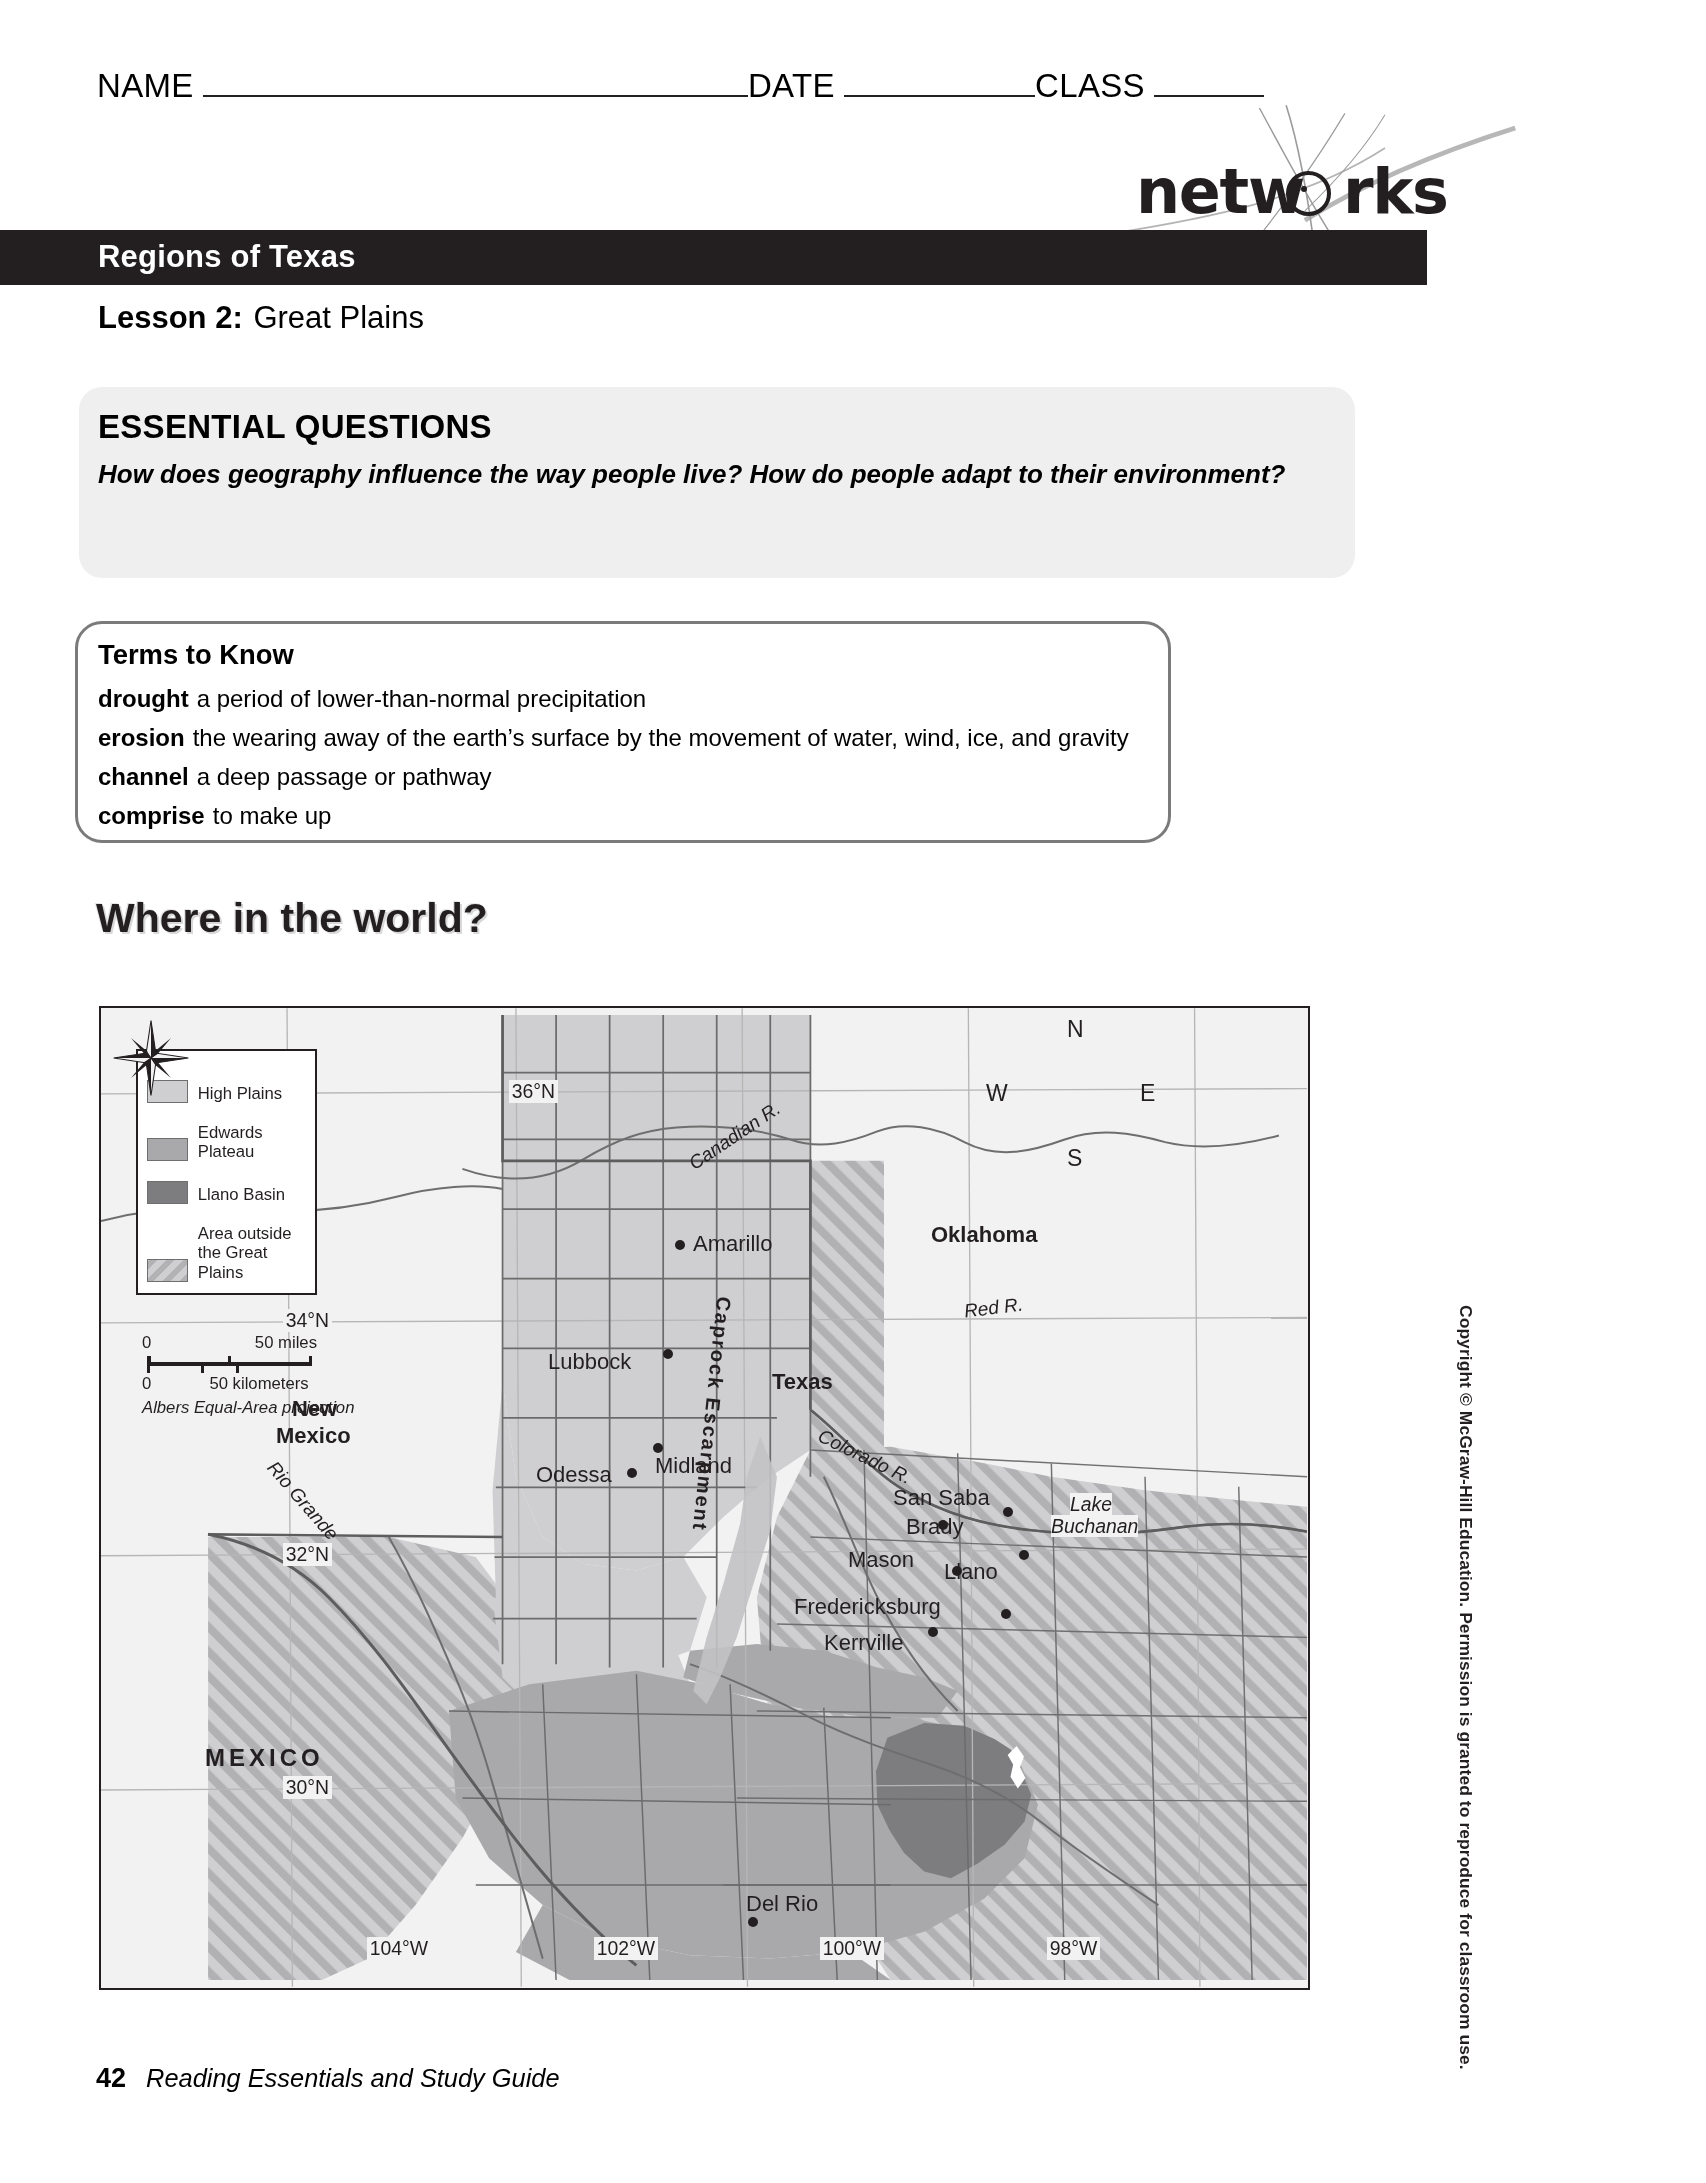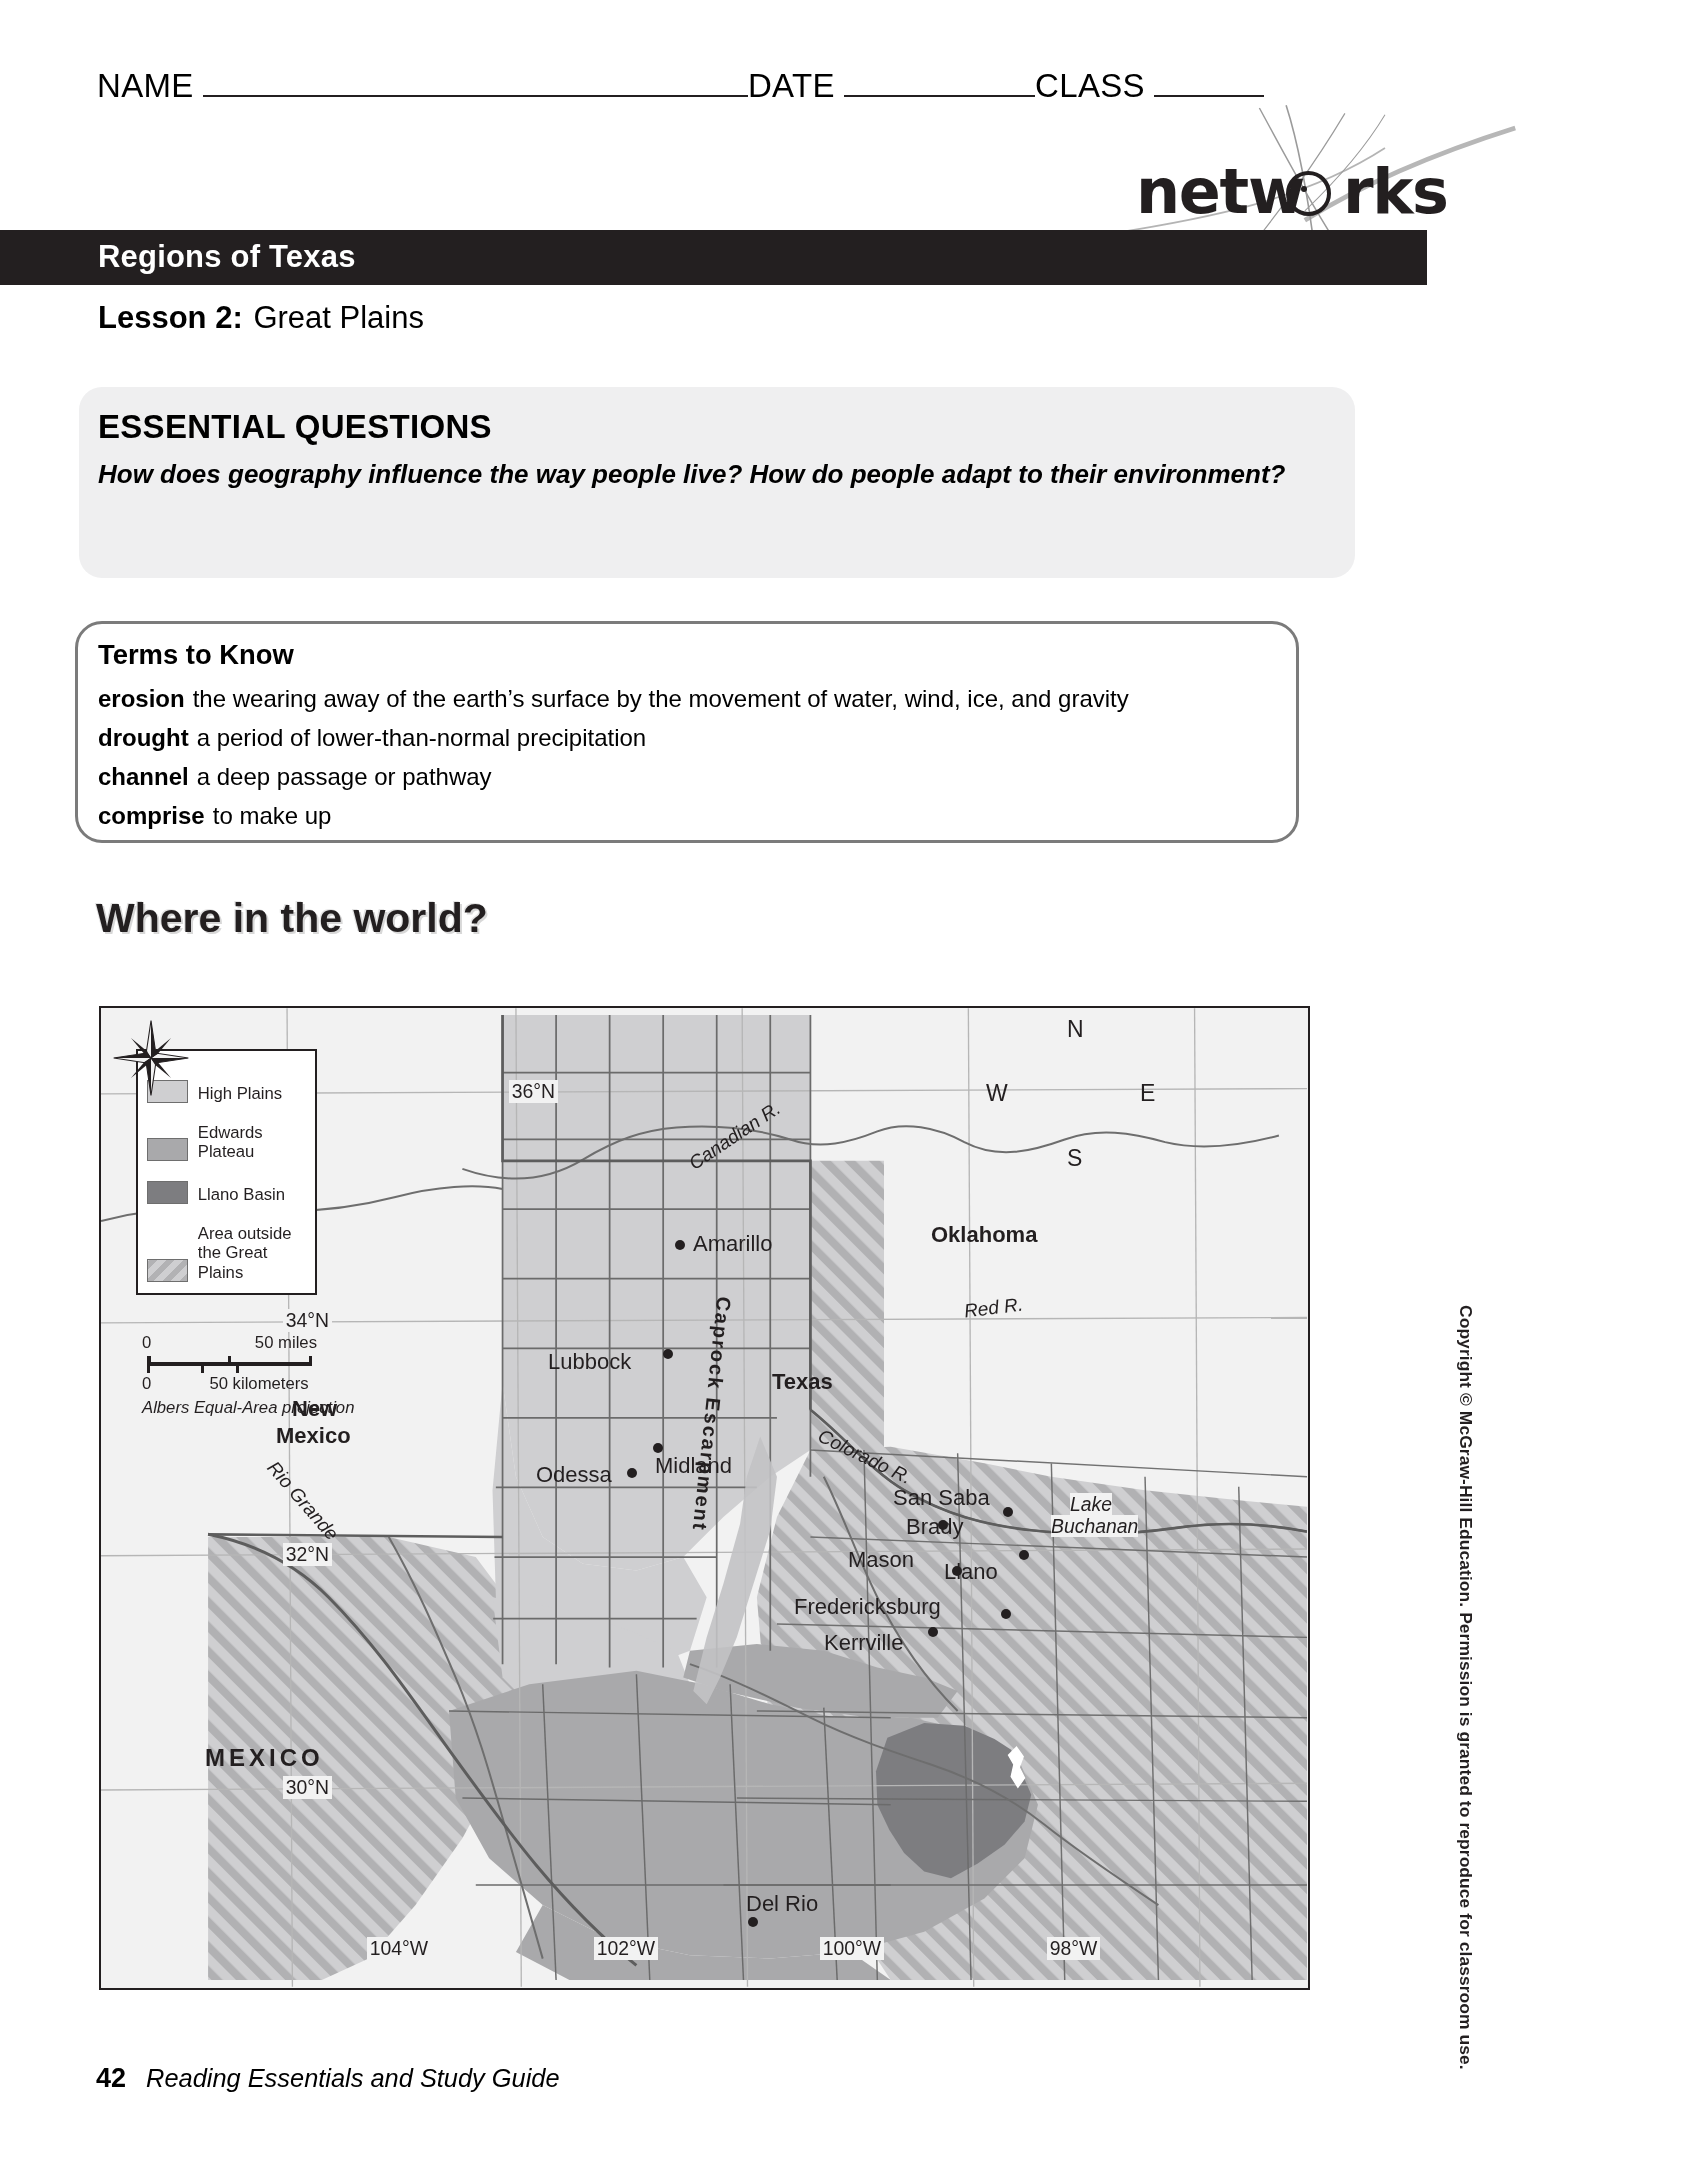--- a/index.html
+++ b/index.html
@@ -71,21 +71,21 @@
     font-family:"Liberation Sans Narrow","Liberation Sans",sans-serif;
   }
   .eq-text{
     position:absolute; left:19px; top:70px; width:1235px;
     font-size:26px; font-weight:bold; font-style:italic; line-height:1.32;
     font-family:"Liberation Sans Narrow","Liberation Sans",sans-serif;
   }
 
   
   .ttk-box{
-    position:absolute; left:75px; top:621px; width:1224px; height:222px;
+    position:absolute; left:75px; top:621px; width:1096px; height:222px;
     border:3.3px solid #7b7b7b; border-radius:27px; background:#fff;
     box-sizing:border-box;
   }
   .ttk-title{
     position:absolute; left:20px; top:14.7px;
     font-size:27.4px; font-weight:bold;
     font-family:"Liberation Sans Narrow","Liberation Sans",sans-serif;
   }
   .ttk-list{ position:absolute; left:20px; top:56px; width:1238px; }
   .ttk-row{ font-size:24px; line-height:1.62;
@@ -214,24 +214,24 @@
 
 <div class="eq-box">
   <div class="eq-title">ESSENTIAL QUESTIONS</div>
   <div class="eq-text">How does geography influence the way people live? How do people adapt to their environment?</div>
 </div>
 
 <div class="ttk-box">
   <div class="ttk-title">Terms to Know</div>
   <div class="ttk-list">
     <div class="ttk-row">
+      <b>drought</b><i>a period of lower-than-normal precipitation</i>
+    </div>
+    <div class="ttk-row">
       <b>erosion</b><i>the wearing away of the earth’s surface by the movement of water, wind, ice, and gravity</i>
-    </div>
-    <div class="ttk-row">
-      <b>drought</b><i>a period of lower-than-normal precipitation</i>
     </div>
     <div class="ttk-row">
       <b>channel</b><i>a deep passage or pathway</i>
     </div>
     <div class="ttk-row">
       <b>comprise</b><i>to make up</i>
     </div>
   </div>
 </div>
 

